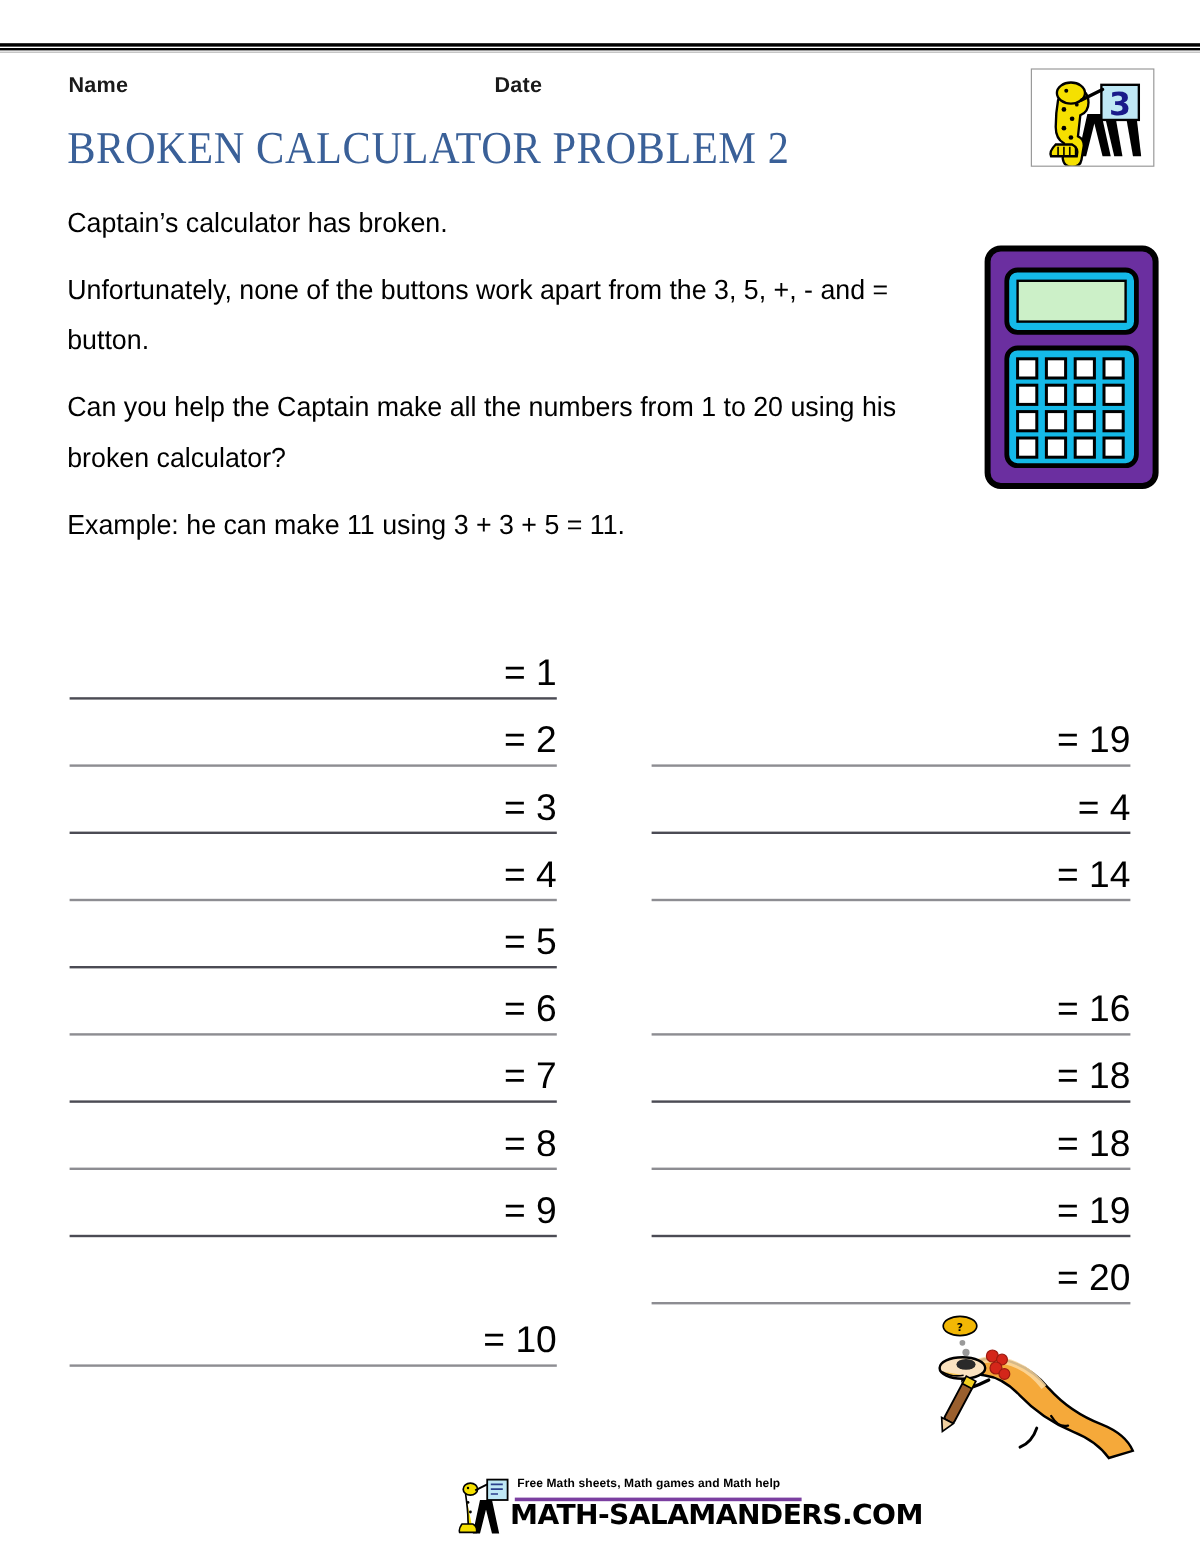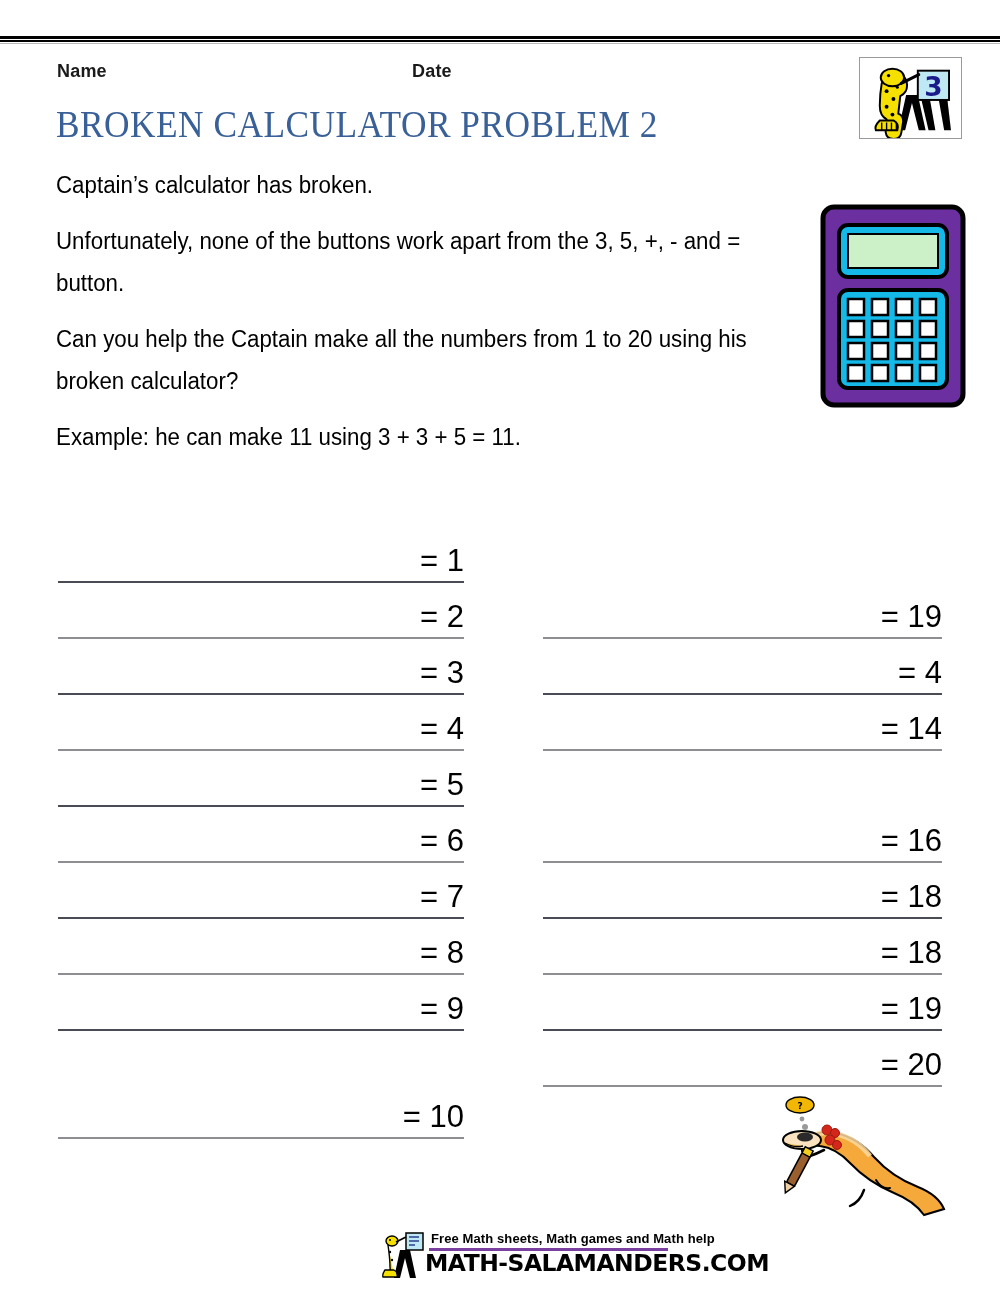--- a/index.html
+++ b/index.html
@@ -171,21 +171,21 @@
     position: absolute;
     left: 378px;
     top: 1228px;
     width: 300px;
     height: 56px;
   }
   #footer-tagline {
     position: absolute;
     left: 53px;
     top: 3px;
-    font-size: 13px;
+    font-size: 10px;
     font-weight: 700;
     color: #000;
     white-space: nowrap;
     letter-spacing: .1px;
   }
   #footer-underline {
     position: absolute;
     left: 51px;
     top: 20px;
     width: 239px;

